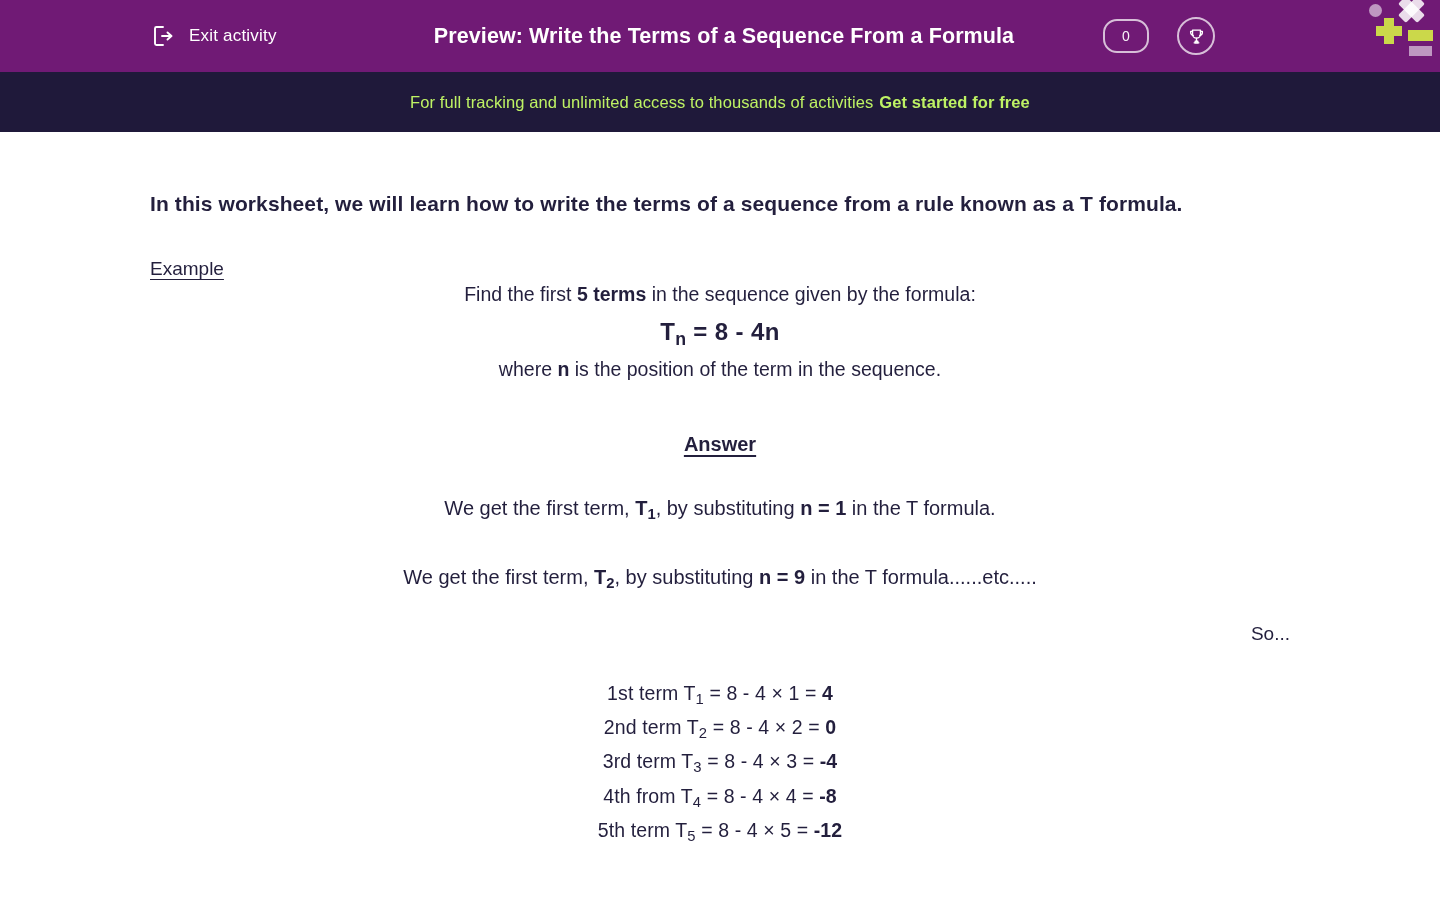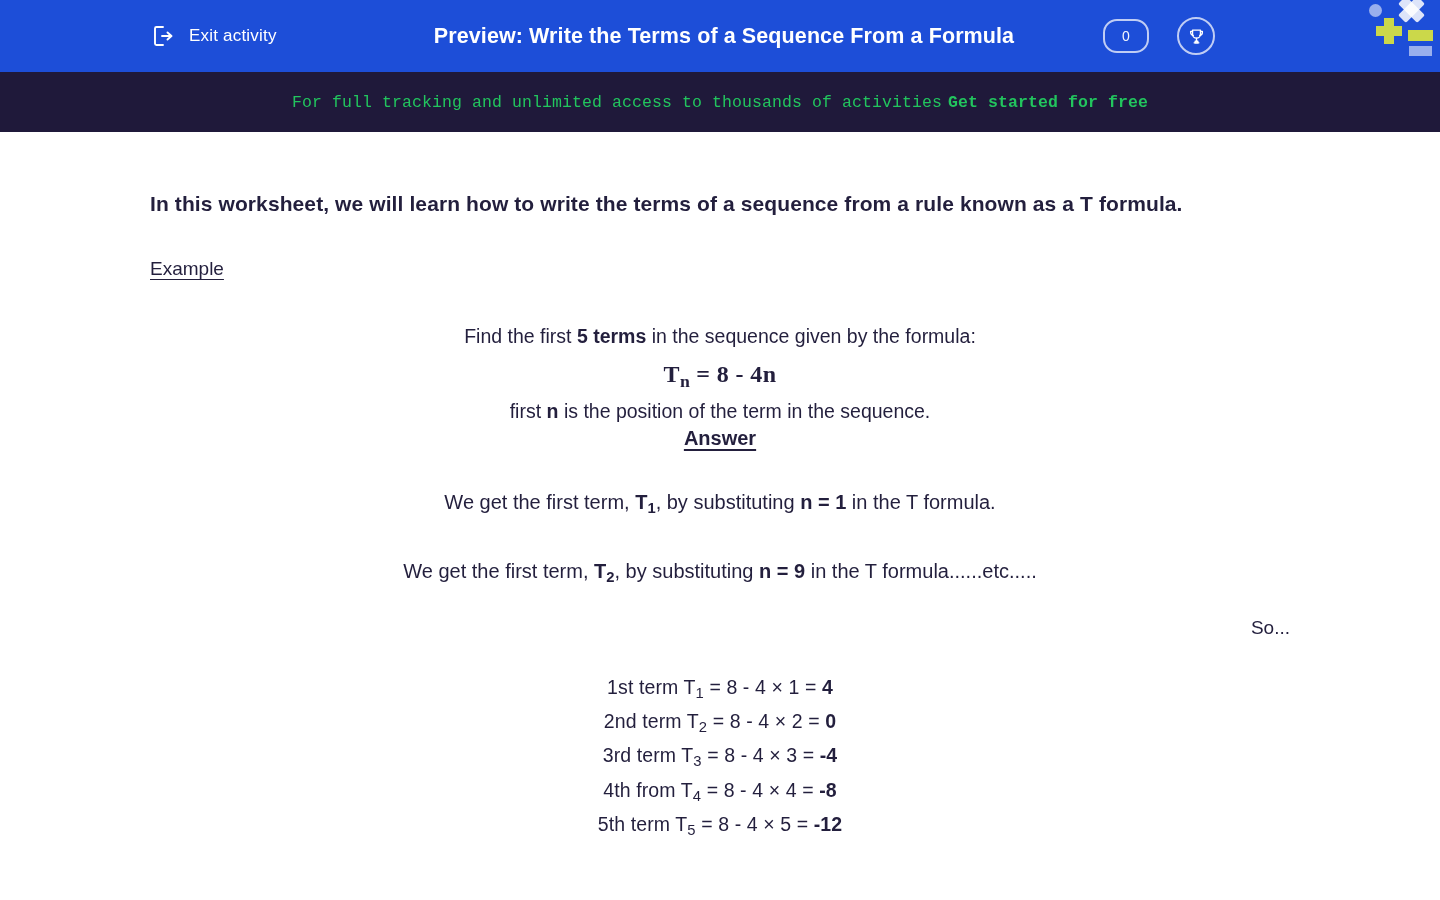--- a/index.html
+++ b/index.html
@@ -10,21 +10,21 @@
     height: 900px;
     overflow: hidden;
     background: #ffffff;
     font-family: "Liberation Sans", sans-serif;
   }
 
   
   .topbar {
     position: relative;
     height: 72px;
-    background: #1d4ed8;
+    background: #701a75;
     display: flex;
     align-items: center;
     overflow: hidden;
   }
 
   .exit-btn {
     position: absolute;
     left: 150px;
     display: flex;
     align-items: center;
@@ -131,24 +131,23 @@
     width: 23px; height: 10px; background: rgba(255,255,255,.55);
   }
 
   
   .promo {
     height: 60px;
     background: #1f193a;
     display: flex;
     align-items: center;
     justify-content: center;
-    color: #22c55e;
+    color: #bef264;
     font-size: 16.5px;
     letter-spacing: .1px;
-    font-family: Liberation Mono, monospace;
   }
   .promo .promo-text { font-weight: 400; }
   .promo .promo-cta {
     font-weight: 700;
     margin-left: 6px;
     cursor: pointer;
   }
 
   
   .sheet {
@@ -168,50 +167,49 @@
   .example-head {
     margin-top: 40px;
     font-size: 19px;
     font-weight: 400;
     text-decoration: underline;
     text-underline-offset: 4px;
     display: inline-block;
   }
 
   .q-block {
-    margin-top: 42px;
     text-align: center;
     font-size: 19.5px;
     line-height: 1.52;
     font-weight: 400;
   }
   .q-block b { font-weight: 700; }
 
   .formula-line {
     font-size: 24px;
     font-weight: 700;
     letter-spacing: .4px;
     margin: 4px 0 2px;
-    font-family: Liberation Serif, serif;
   }
   .formula-line sub {
     font-size: .74em;
     font-weight: 700;
     vertical-align: -.28em;
     letter-spacing: 0;
   }
 
   sup.ord {
     font-size: .68em;
     font-weight: 700;
     vertical-align: .52em;
     letter-spacing: 0;
   }
 
   .answer-head {
+    margin-top: 48px;
     text-align: center;
     font-size: 20px;
     font-weight: 700;
     text-decoration: underline;
     text-underline-offset: 4px;
   }
 
   .sub-line {
     text-align: center;
     font-size: 20px;
@@ -315,21 +313,21 @@
   <div class="q-block">
     <div>
       <span>Find the first </span><b>5 terms</b><span> in the sequence given by the formula:</span>
     </div>
 
     <div class="formula-line">
       <span>T</span><sub>n</sub><span> = 8 - 4n</span>
     </div>
 
     <div>
-      <span>first </span><b>n</b><span> is the position of the term in the sequence.</span>
+      <span>where </span><b>n</b><span> is the position of the term in the sequence.</span>
     </div>
 
   </div>
 
   <div class="answer-head">Answer</div>
 
   <div class="sub-line">
     <span>We get the first term, </span><b>T</b><sub>1</sub><span>, by substituting </span><b>n = 1</b><span> in the T formula.</span>
   </div>
 

